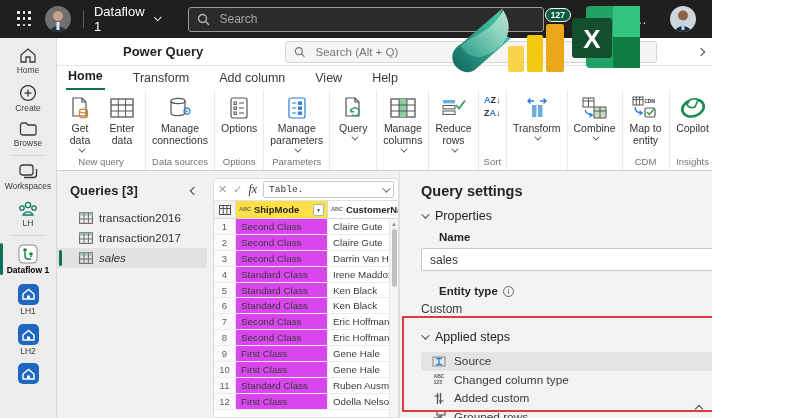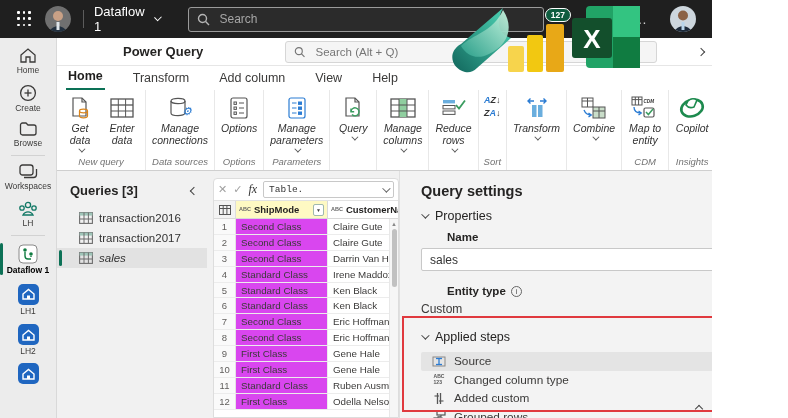--- a/index.html
+++ b/index.html
@@ -62,21 +62,21 @@
 
   
   .tabsrow{position:absolute;top:66px;left:57px;right:0;height:24px;background:#fff;display:flex;align-items:flex-end;
            gap:26px;padding-left:9px;z-index:10;}
   .tab{font-size:12.5px;color:#3b3a39;padding:3px 2px 5px;cursor:pointer;}
   .tab.active{font-weight:bold;color:#201f1e;border-bottom:2.5px solid #0c7156;}
 
   
   .ribbon{position:absolute;top:90px;left:57px;right:0;height:81px;background:#fff;border-bottom:1px solid #cfcfcf;
           display:flex;z-index:10;}
-  .rgroup{display:flex;flex-direction:column;border-right:1px solid #e8e8e8;padding:2px 3px 0;font-style:italic;}
+  .rgroup{display:flex;flex-direction:column;border-right:1px solid #e8e8e8;padding:2px 3px 0;}
   .rbtns{flex:1;display:flex;align-items:flex-start;justify-content:center;gap:2px;}
   .rbtn{display:flex;flex-direction:column;align-items:center;gap:1px;padding:3px 3px 0;cursor:pointer;min-width:40px;}
   .rbtn .ric{height:26px;display:flex;align-items:center;justify-content:center;}
   .rbtn .rlab{font-size:10.5px;color:#333;text-align:center;line-height:1.15;max-width:62px;}
   .rbtn .chev{width:5px;height:5px;border-color:#555;margin-top:1px;}
   .glabel{font-size:9.5px;color:#737373;text-align:center;padding:2px 2px 3px;white-space:nowrap;}
   .sortcol{display:flex;flex-direction:column;gap:4px;align-items:center;padding-top:4px;}
   .sico{font-size:9px;font-weight:bold;color:#333;line-height:1;cursor:pointer;}
   .sico .blue{color:#2b7cd3;}
   .share-btn{display:flex;align-items:center;gap:5px;font-size:11px;color:#333;padding:5px 6px;cursor:pointer;}
@@ -103,21 +103,21 @@
   .fbar .fx{font-family:"Liberation Serif",serif;font-style:italic;font-size:12px;color:#333;cursor:pointer;}
   .fcombo{flex:1;height:17px;border:1px solid #c8c8c8;border-radius:2px;background:#fff;display:flex;align-items:center;
           padding:0 5px;gap:4px;cursor:text;}
   .fcombo .val{font-family:"Liberation Mono",monospace;font-size:9.5px;color:#333;flex:1;}
   .grid{flex:1;display:flex;flex-direction:column;position:relative;}
   .thead{display:flex;height:18px;border-bottom:1px solid #d8d8d8;flex:none;}
   .corner{width:22px;flex:none;background:#f3f3f3;border-right:1px solid #ddd;display:flex;align-items:center;justify-content:center;cursor:pointer;}
   .th{display:flex;align-items:center;gap:3px;padding:0 3px;font-size:9.5px;font-weight:bold;color:#201f1e;
       border-right:1px solid #d8d8d8;cursor:pointer;}
   .th .typ{font-size:5.5px;font-weight:bold;color:#666;line-height:1;}
-  .th.sel{background:#fef9c3;}
+  .th.sel{background:#fde047;}
   .th .filt{margin-left:auto;width:11px;height:12px;border:1px solid #9fb8ae;background:#fff;border-radius:2px;
             font-size:5px;color:#444;display:flex;align-items:center;justify-content:center;cursor:pointer;}
   .tbody{flex:1;overflow:hidden;}
   .tr{display:flex;height:15.9px;border-bottom:1px solid #ececec;}
   .td-n{width:22px;flex:none;font-size:9.5px;color:#605e5c;display:flex;align-items:center;justify-content:center;
         border-right:1px solid #e4e4e4;background:#fafafa;cursor:pointer;}
   .td{font-size:9.8px;color:#3b3a39;display:flex;align-items:center;padding:0 5px;border-right:1px solid #ececec;
       white-space:nowrap;overflow:hidden;cursor:default;}
   .td.c1{width:92px;flex:none;background:#d946ef;}
   .td.c2{flex:1;background:#fff;}
@@ -125,21 +125,21 @@
            display:flex;flex-direction:column;align-items:center;}
   .vscroll .arr{font-size:6px;color:#888;padding:2px 0;cursor:pointer;}
   .vthumb{width:5px;height:58px;background:#c1c1c1;border-radius:3px;cursor:grab;}
 
   
   .settings{flex:1;background:#f3f3f3;border-left:1px solid #e0e0e0;padding:12px 14px 0 21px;position:relative;}
   .qs-title{display:flex;align-items:center;font-size:14.5px;font-weight:bold;margin-bottom:10px;}
   .qs-title .chev{margin-left:auto;margin-right:4px;color:#444;}
   .sec-head{display:flex;align-items:center;gap:8px;font-size:12.5px;font-weight:normal;margin-bottom:8px;cursor:pointer;}
   .sec-head .chev{color:#444;flex:none;}
-  .fld-lab{font-size:11.5px;font-weight:bold;margin:2px 16px 5px;display:flex;align-items:center;gap:5px;padding-left:10px;}
+  .fld-lab{font-size:11.5px;font-weight:bold;margin:2px 8px 5px;display:flex;align-items:center;gap:5px;padding-left:10px;}
   .name-input{width:355px;height:23px;border:1px solid #c8c8c8;border-radius:2px;background:#fff;font-size:12px;
               padding:0 8px;color:#333;font-family:"Liberation Sans",sans-serif;outline:none;display:block;}
   .val-text{font-size:12px;color:#3b3a39;margin:4px 0 14px;}
   .info-i{width:11px;height:11px;border:1px solid #666;border-radius:50%;font-size:8px;font-weight:normal;color:#555;
           display:inline-flex;align-items:center;justify-content:center;cursor:pointer;}
   .steps{margin-top:2px;}
   .step{display:flex;align-items:center;gap:7px;height:18.5px;padding:0 4px 0 10px;font-size:11.8px;color:#3b3a39;cursor:pointer;border-radius:2px;}
   .step.selected{background:#e4e4e4;}
   .step .sicon{width:16px;flex:none;display:flex;justify-content:center;}
   .step .abc123{font-size:5px;font-weight:bold;color:#555;line-height:1.1;text-align:left;}

